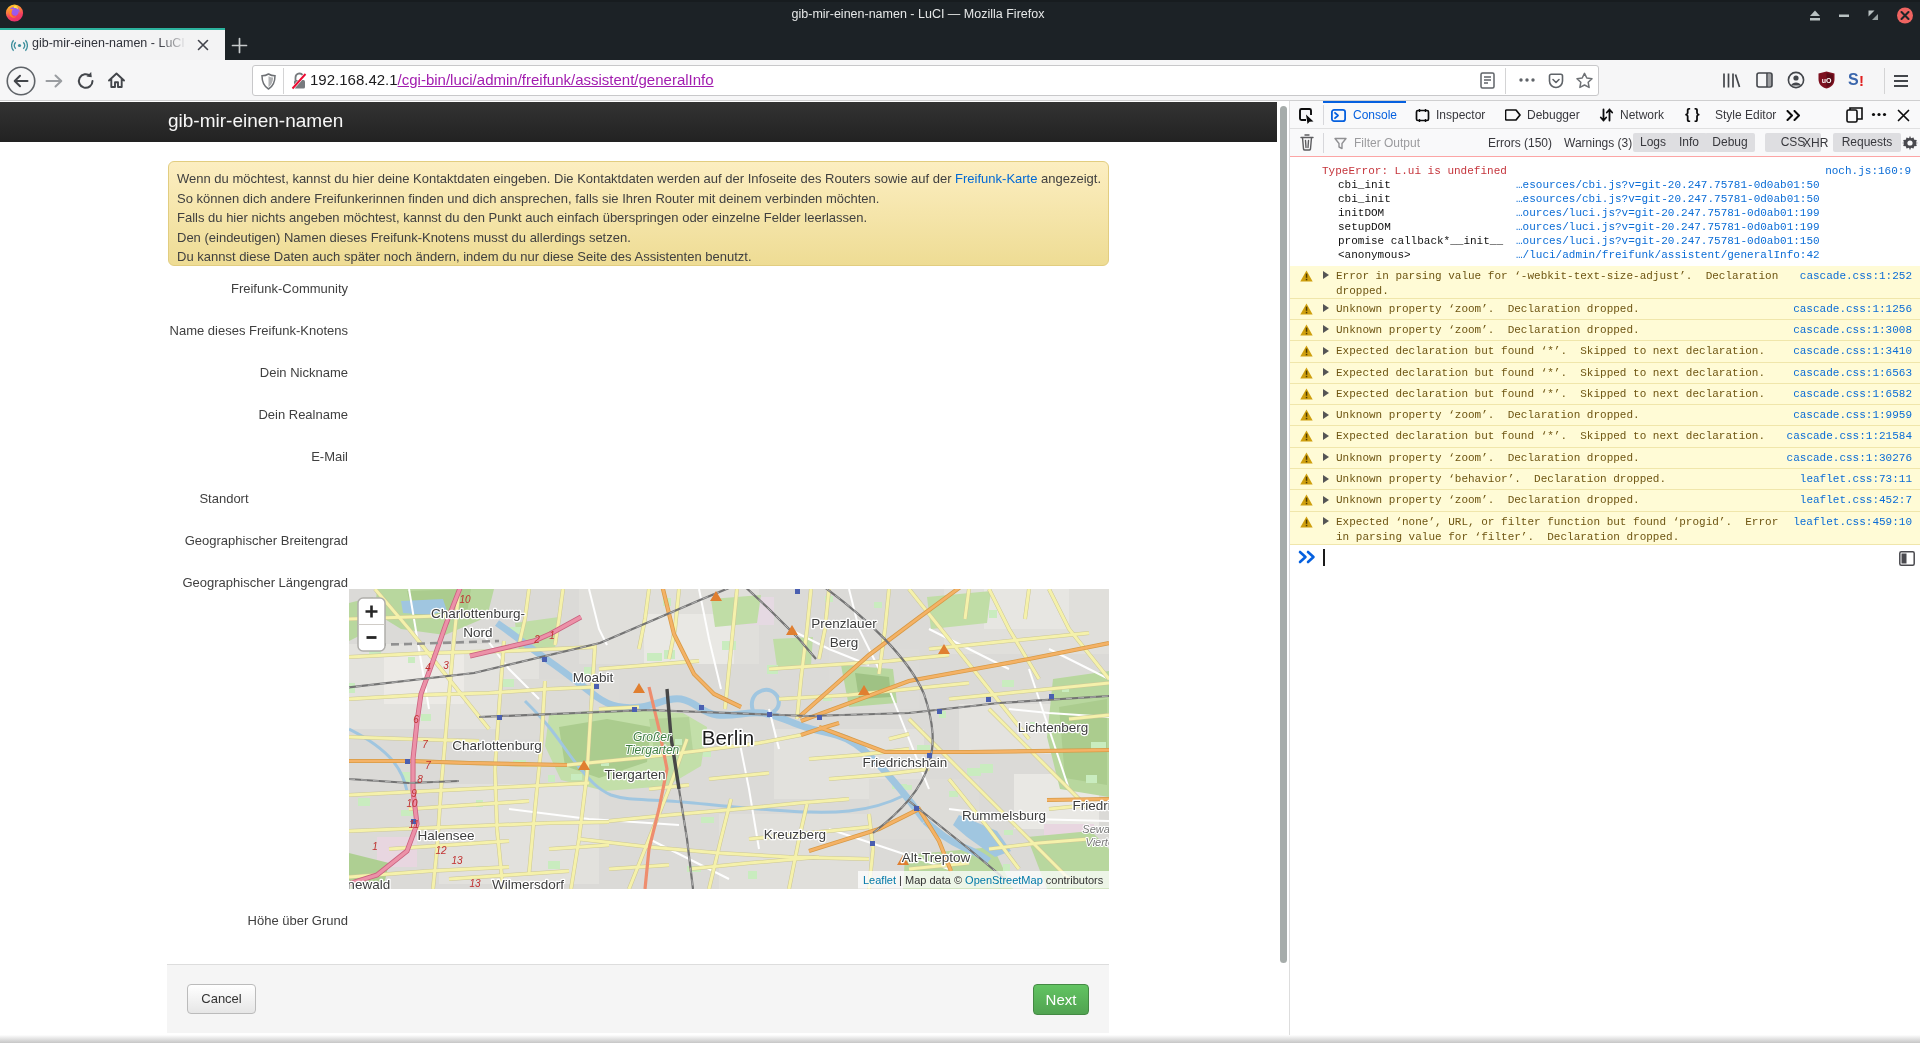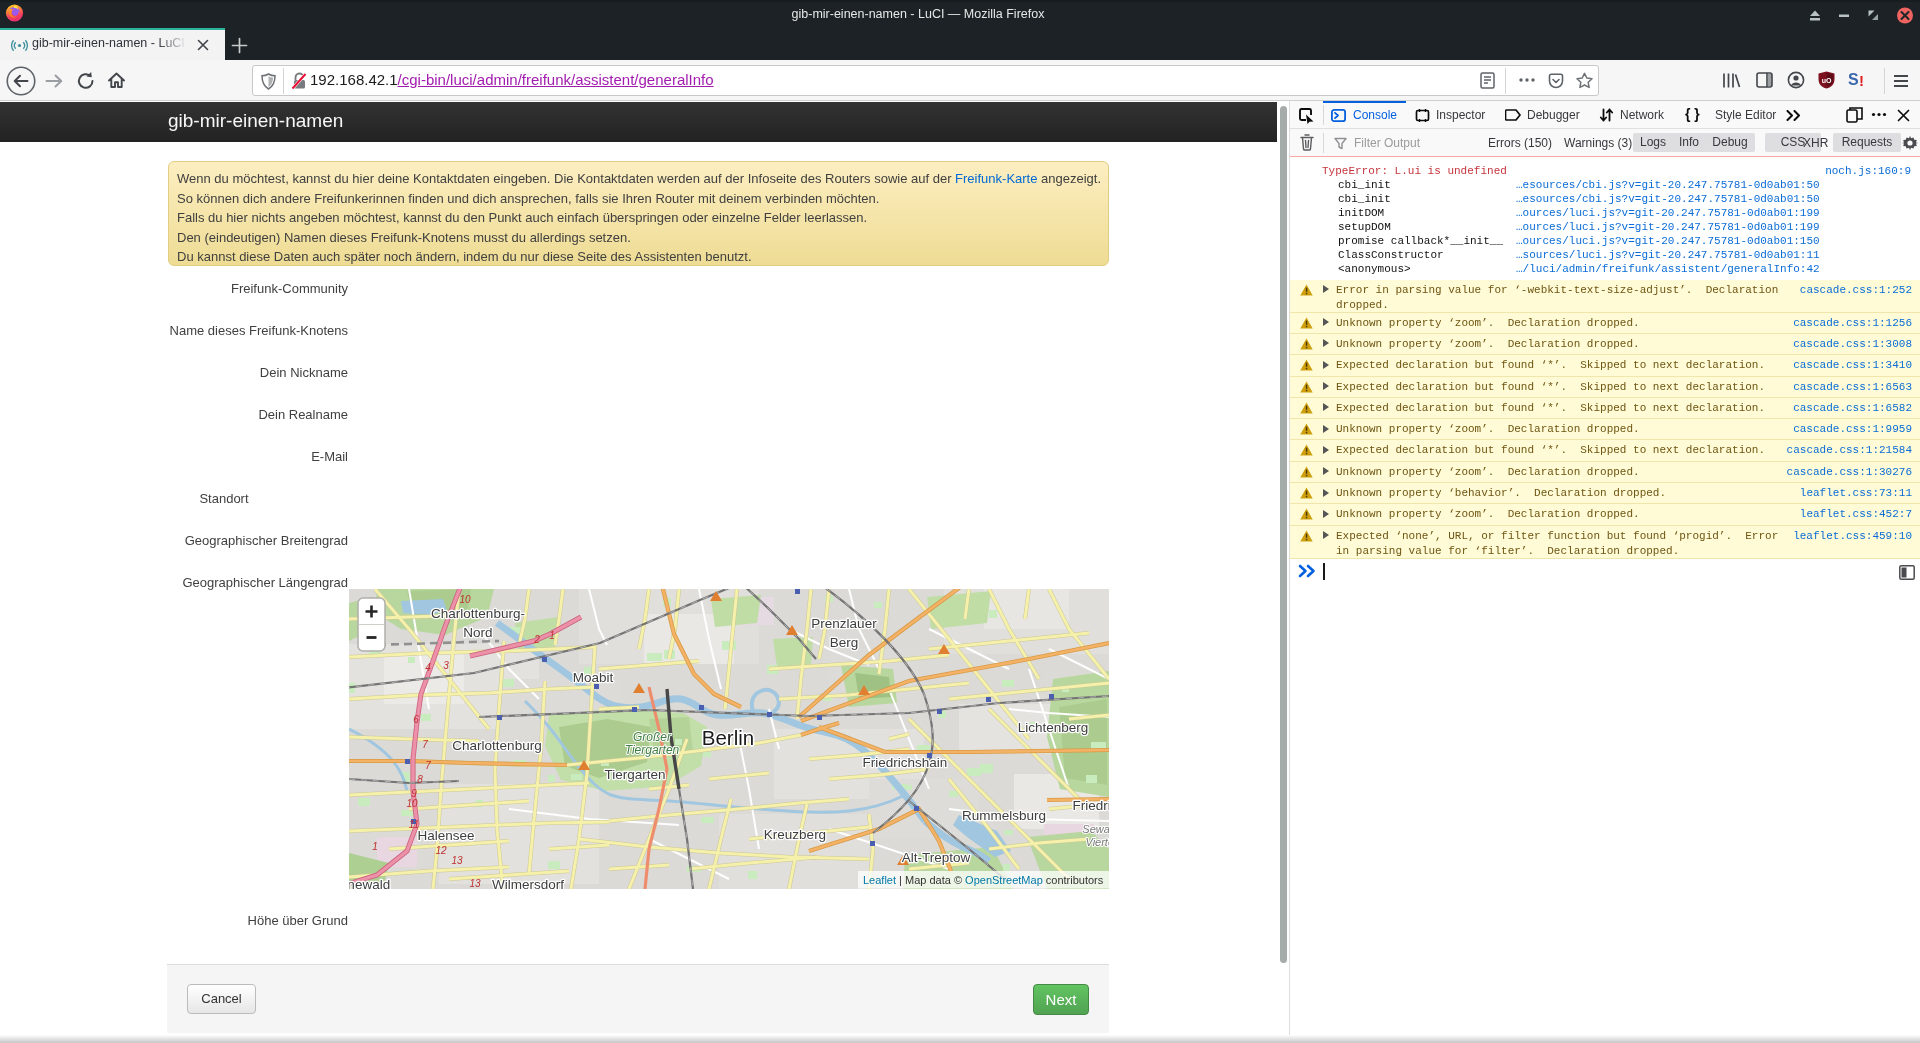--- a/index.html
+++ b/index.html
@@ -621,21 +621,20 @@
     </svg>
   </div>
   <div id="dt-console">
     <div style="position:relative;padding:5.5px 0 4px 0;line-height:14px;">
       <div class="crow"><span style="color:#c5353c;margin-left:32px;">TypeError: L.ui is undefined</span><span class="lnk" style="position:absolute;right:9px;">noch.js:160:9</span></div>
       <div class="crow"><span class="stack" style="margin-left:48px;">cbi_init</span><span class="lnk" style="position:absolute;left:226px;">…esources/cbi.js?v=git-20.247.75781-0d0ab01:50</span></div>
       <div class="crow"><span class="stack" style="margin-left:48px;">cbi_init</span><span class="lnk" style="position:absolute;left:226px;">…esources/cbi.js?v=git-20.247.75781-0d0ab01:50</span></div>
       <div class="crow"><span class="stack" style="margin-left:48px;">initDOM</span><span class="lnk" style="position:absolute;left:226px;">…ources/luci.js?v=git-20.247.75781-0d0ab01:199</span></div>
       <div class="crow"><span class="stack" style="margin-left:48px;">setupDOM</span><span class="lnk" style="position:absolute;left:226px;">…ources/luci.js?v=git-20.247.75781-0d0ab01:199</span></div>
       <div class="crow"><span class="stack" style="margin-left:48px;">promise callback*__init__</span><span class="lnk" style="position:absolute;left:226px;">…ources/luci.js?v=git-20.247.75781-0d0ab01:150</span></div>
-      <div class="crow"><span class="stack" style="margin-left:48px;">ClassConstructor</span><span class="lnk" style="position:absolute;left:226px;">…sources/luci.js?v=git-20.247.75781-0d0ab01:11</span></div>
       <div class="crow"><span class="stack" style="margin-left:48px;">&lt;anonymous&gt;</span><span class="lnk" style="position:absolute;left:226px;">…/luci/admin/freifunk/assistent/generalInfo:42</span></div>
     </div>
     <div class="warn" style="height:33.2px;"><svg class="wicon" viewBox="0 0 13 12">
           <path d="M6.5 0.5 L12.7 11.5 H0.3 Z" fill="#cf9f0e"></path>
           <rect x="5.8" y="3.6" width="1.5" height="4.2" fill="#4d3a00"></rect>
           <rect x="5.8" y="8.8" width="1.5" height="1.5" fill="#4d3a00"></rect>
         </svg><span class="wdisc"></span>Error in parsing value for ‘-webkit-text-size-adjust’.&nbsp;&nbsp;Declaration<br>dropped.<span class="loc lnk">cascade.css:1:252</span></div>
     <div class="warn" style="height:21.3px;"><svg class="wicon" viewBox="0 0 13 12">
           <path d="M6.5 0.5 L12.7 11.5 H0.3 Z" fill="#cf9f0e"></path>
           <rect x="5.8" y="3.6" width="1.5" height="4.2" fill="#4d3a00"></rect>

